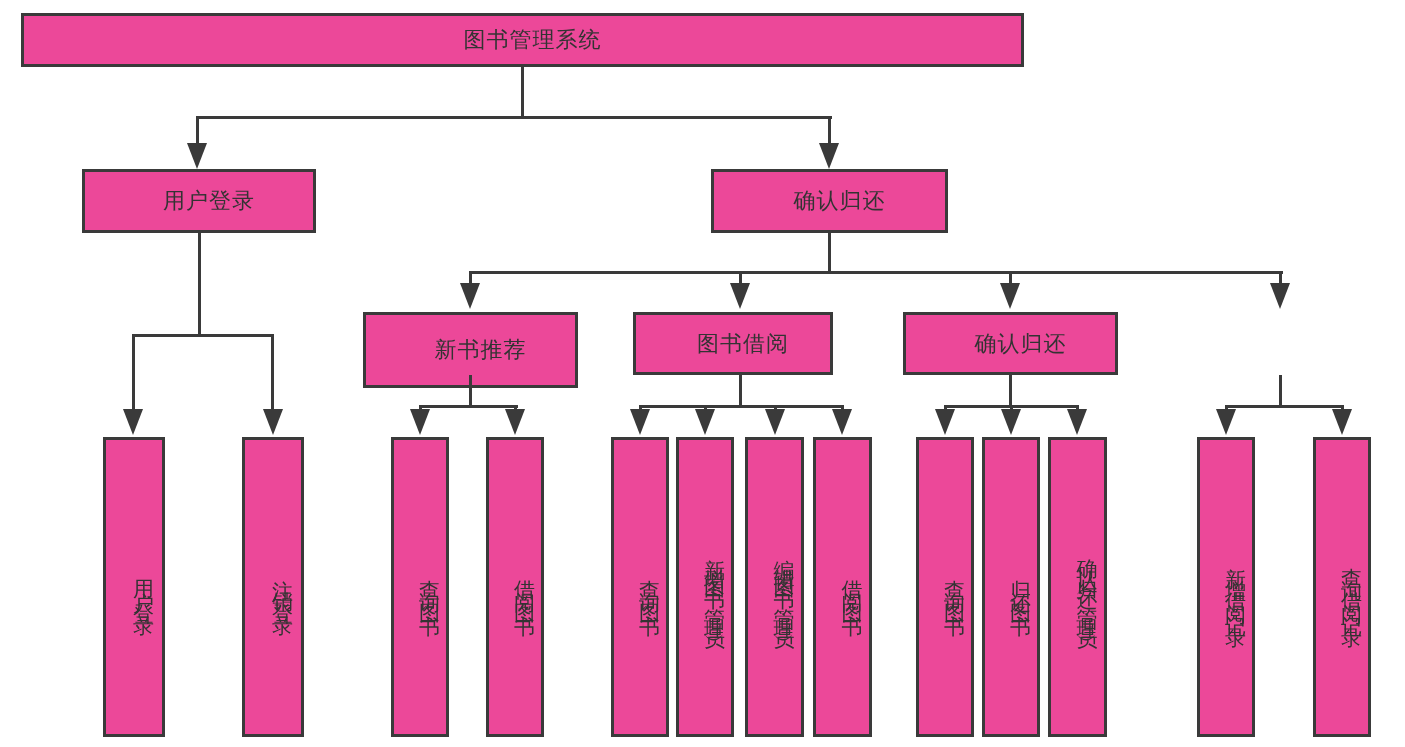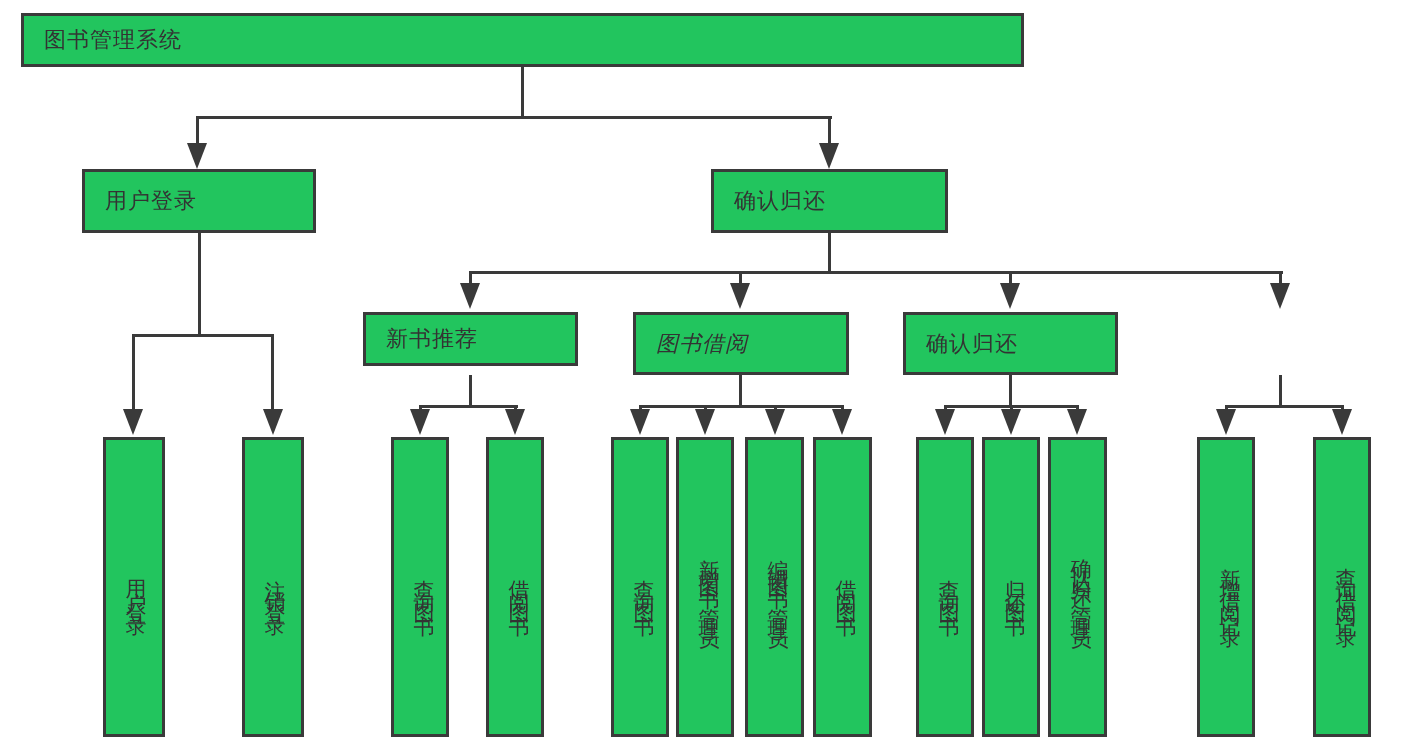--- a/index.html
+++ b/index.html
@@ -1,22 +1,22 @@
 <!DOCTYPE html>
 <html><head>
 <meta charset="utf-8">
 <style>
   html,body{margin:0;padding:0;background:#fff;}
   .stage{
     position:relative;width:1405px;height:747px;background:#fff;overflow:hidden;
     font-family:"Liberation Sans","DejaVu Sans",sans-serif;color:#333;
   }
   .box{
-    position:absolute;box-sizing:border-box;border:3px solid #3a3a3a;background:#22c55e;
-    display:flex;align-items:center;justify-content:flex-start;text-align:center;padding-left:20px;
+    position:absolute;box-sizing:border-box;border:3px solid #3a3a3a;background:#ec4899;
+    display:flex;align-items:center;justify-content:center;text-align:center;padding-left:20px;
   }
   .hbox{font-size:22px;letter-spacing:1px;}
   .vbox .lbl{
     writing-mode:vertical-rl;text-orientation:mixed;
     font-size:21px;line-height:1;letter-spacing:12px;
   }
   .vbox .lbl.tight{letter-spacing:10px;}
   .hline,.vline{position:absolute;background:#3a3a3a;}
   .hline{height:3px;}
   .vline{width:3px;}
@@ -39,24 +39,24 @@
     <span class="lbl">图书管理系统</span>
   </div>
 
   <div class="box hbox" style="left:82px;top:169px;width:234px;height:64px;">
     <span class="lbl">用户登录</span>
   </div>
   <div class="box hbox" style="left:711px;top:169px;width:237px;height:64px;">
     <span class="lbl">确认归还</span>
   </div>
 
-  <div class="box hbox" style="left:363px;top:312px;width:215px;height:54px;">
+  <div class="box hbox" style="left:363px;top:312px;width:215px;height:76px;">
     <span class="lbl">新书推荐</span>
   </div>
-  <div class="box hbox" style="left:633px;top:312px;width:216px;height:63px;font-style:italic;">
+  <div class="box hbox" style="left:633px;top:312px;width:200px;height:63px;">
     <span class="lbl">图书借阅</span>
   </div>
   <div class="box hbox" style="left:903px;top:312px;width:215px;height:63px;">
     <span class="lbl">确认归还</span>
   </div>
 
   <div class="box vbox" style="left:103px;top:437px;width:62px;height:300px;">
     <span class="lbl">用户登录</span>
   </div>
   <div class="box vbox" style="left:242px;top:437px;width:62px;height:300px;">

